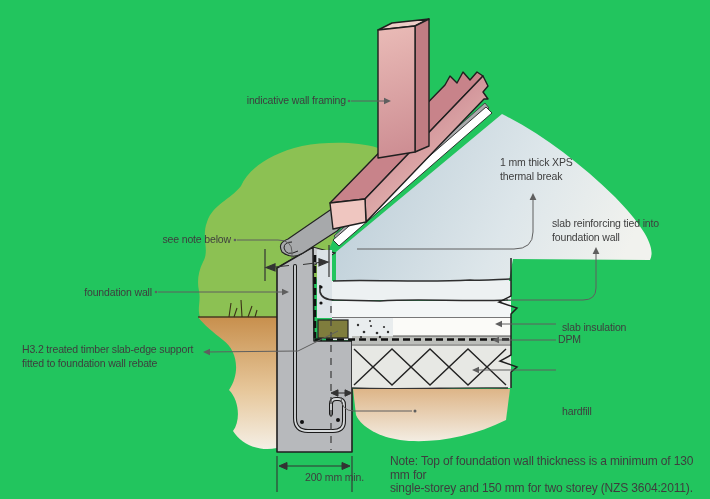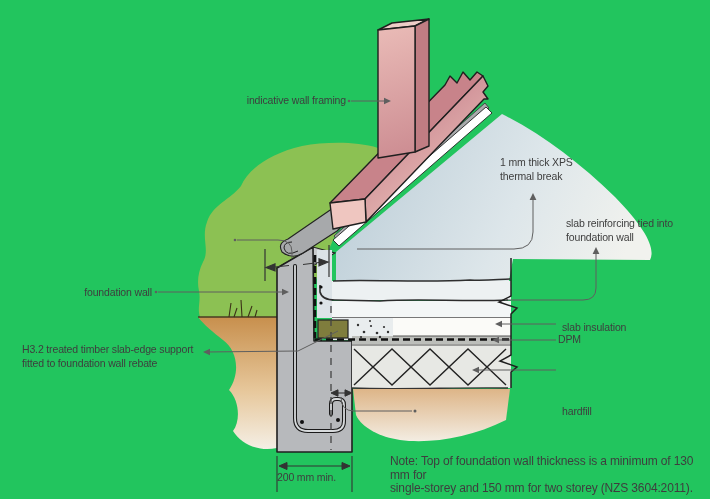--- a/index.html
+++ b/index.html
@@ -2,21 +2,21 @@
 <html><head>
 <meta charset="utf-8">
 <style>
   html,body{margin:0;padding:0;}
   .stage{position:relative;width:710px;height:499px;background:#22c55e;
          font-family:"Liberation Sans",sans-serif;overflow:hidden;}
   .stage svg{position:absolute;left:0;top:0;}
   .lbl{position:absolute;font-size:10.5px;line-height:13.5px;color:#3e3e3e;
        letter-spacing:-0.15px;white-space:pre-line;}
   .r{text-align:right;}
-  .c{}
+  .c{text-align:center;padding-left:20px;}
 </style>
 </head>
 <body>
 
 <div class="stage">
 
 <svg width="710" height="499" viewBox="0 0 710 499">
   <defs>
     <linearGradient id="gSlab" gradientUnits="userSpaceOnUse" x1="370" y1="170" x2="610" y2="285">
       <stop offset="0" stop-color="#c2d2db"></stop>
@@ -195,23 +195,24 @@
     <circle cx="235" cy="240" r="1.3"></circle>
     <circle cx="156" cy="292" r="1.3"></circle>
   </g>
 </svg>
 
 <div class="lbl r" style="left:190px;top:94px;width:156px;">indicative wall framing</div>
 
 <div class="lbl" style="left:500px;top:156px;width:120px;">1 mm thick XPS
 thermal break</div>
 
-<div class="lbl" style="left:566px;top:217px;width:140px;">slab reinforcing tied into
+<div class="lbl" style="left:552px;top:217px;width:140px;">slab reinforcing tied into
 foundation wall</div>
 
+<div class="lbl r" style="left:120px;top:233px;width:111px;">see note below</div>
 
 <div class="lbl r" style="left:55px;top:286px;width:97px;">foundation wall</div>
 
 <div class="lbl" style="left:22px;top:343px;width:200px;">H3.2 treated timber slab-edge support
 fitted to foundation wall rebate</div>
 
 <div class="lbl" style="left:562px;top:321px;width:100px;">slab insulation</div>
 
 <div class="lbl" style="left:558px;top:333px;width:60px;">DPM</div>
 

